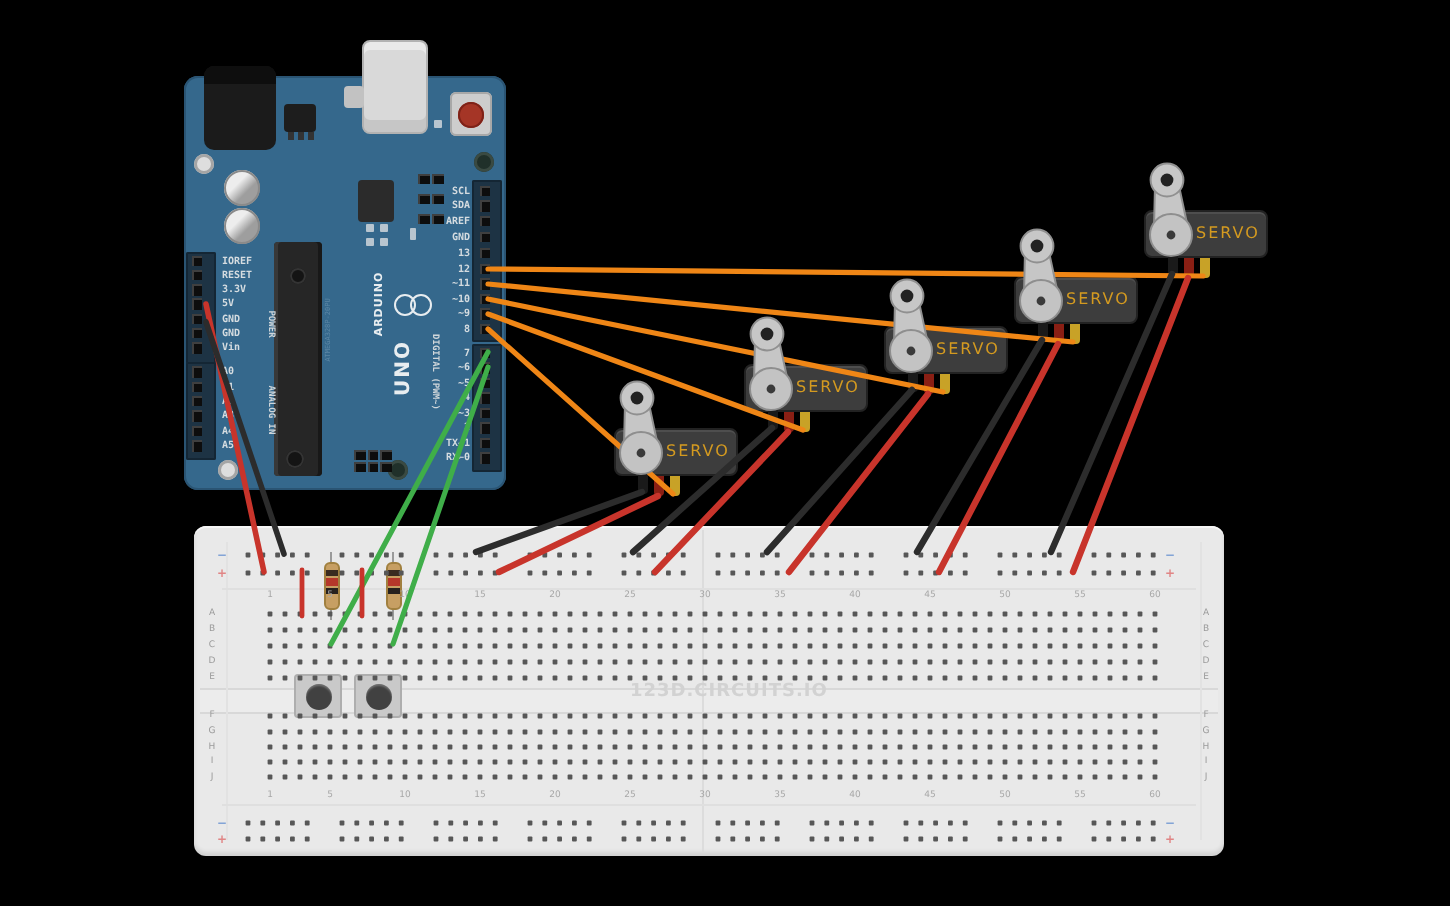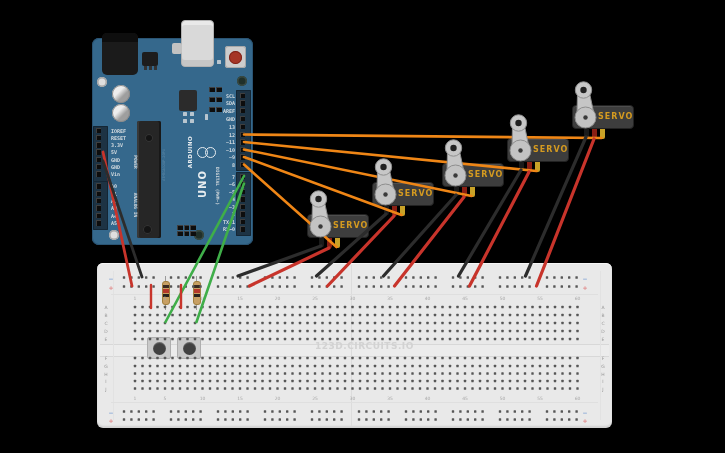--- a/index.html
+++ b/index.html
@@ -70,22 +70,22 @@
   .logo-ring{position:absolute;width:11px;height:11px;border:1.8px solid #e8edf0;border-radius:50%;box-sizing:border-box;}
   .smd{position:absolute;background:#cfd6da;opacity:.85;border-radius:.5px;}
   .chiptext{position:absolute;font-size:3.5px;color:#7fa3bd;opacity:.5;white-space:nowrap;
     transform:translate(-50%,-50%) rotate(-90deg);font-family:"DejaVu Sans Mono",monospace;}
 
   
   .servo{position:absolute;z-index:5;}
   .servo .body{position:absolute;left:0;top:0;width:62px;height:24px;background:#3d3d3d;
     border:1px solid #222;border-radius:4px;box-sizing:border-box;
     box-shadow:inset 0 1px 0 #4e4e4e;}
-  .servo .lbl{position:absolute;left:26px;top:0;width:34px;height:17px;line-height:24px;text-align:right;
-    font-size:8px;font-weight:bold;letter-spacing:1px;color:#d49a20;}
+  .servo .lbl{position:absolute;left:26px;top:0;width:34px;height:17px;line-height:24px;text-align:left;
+    font-size:8px;font-weight:normal;letter-spacing:1px;color:#d49a20;}
   .servo .spin{position:absolute;width:4.5px;height:10px;border-radius:0 0 2px 2px;}
 
   .layer{position:absolute;left:0;top:0;z-index:2;}
   #bb-labels{z-index:2;}
   #wire-layer{z-index:6;}
   #horn-layer{z-index:7;}
 </style>
 </head>
 <body>
 

